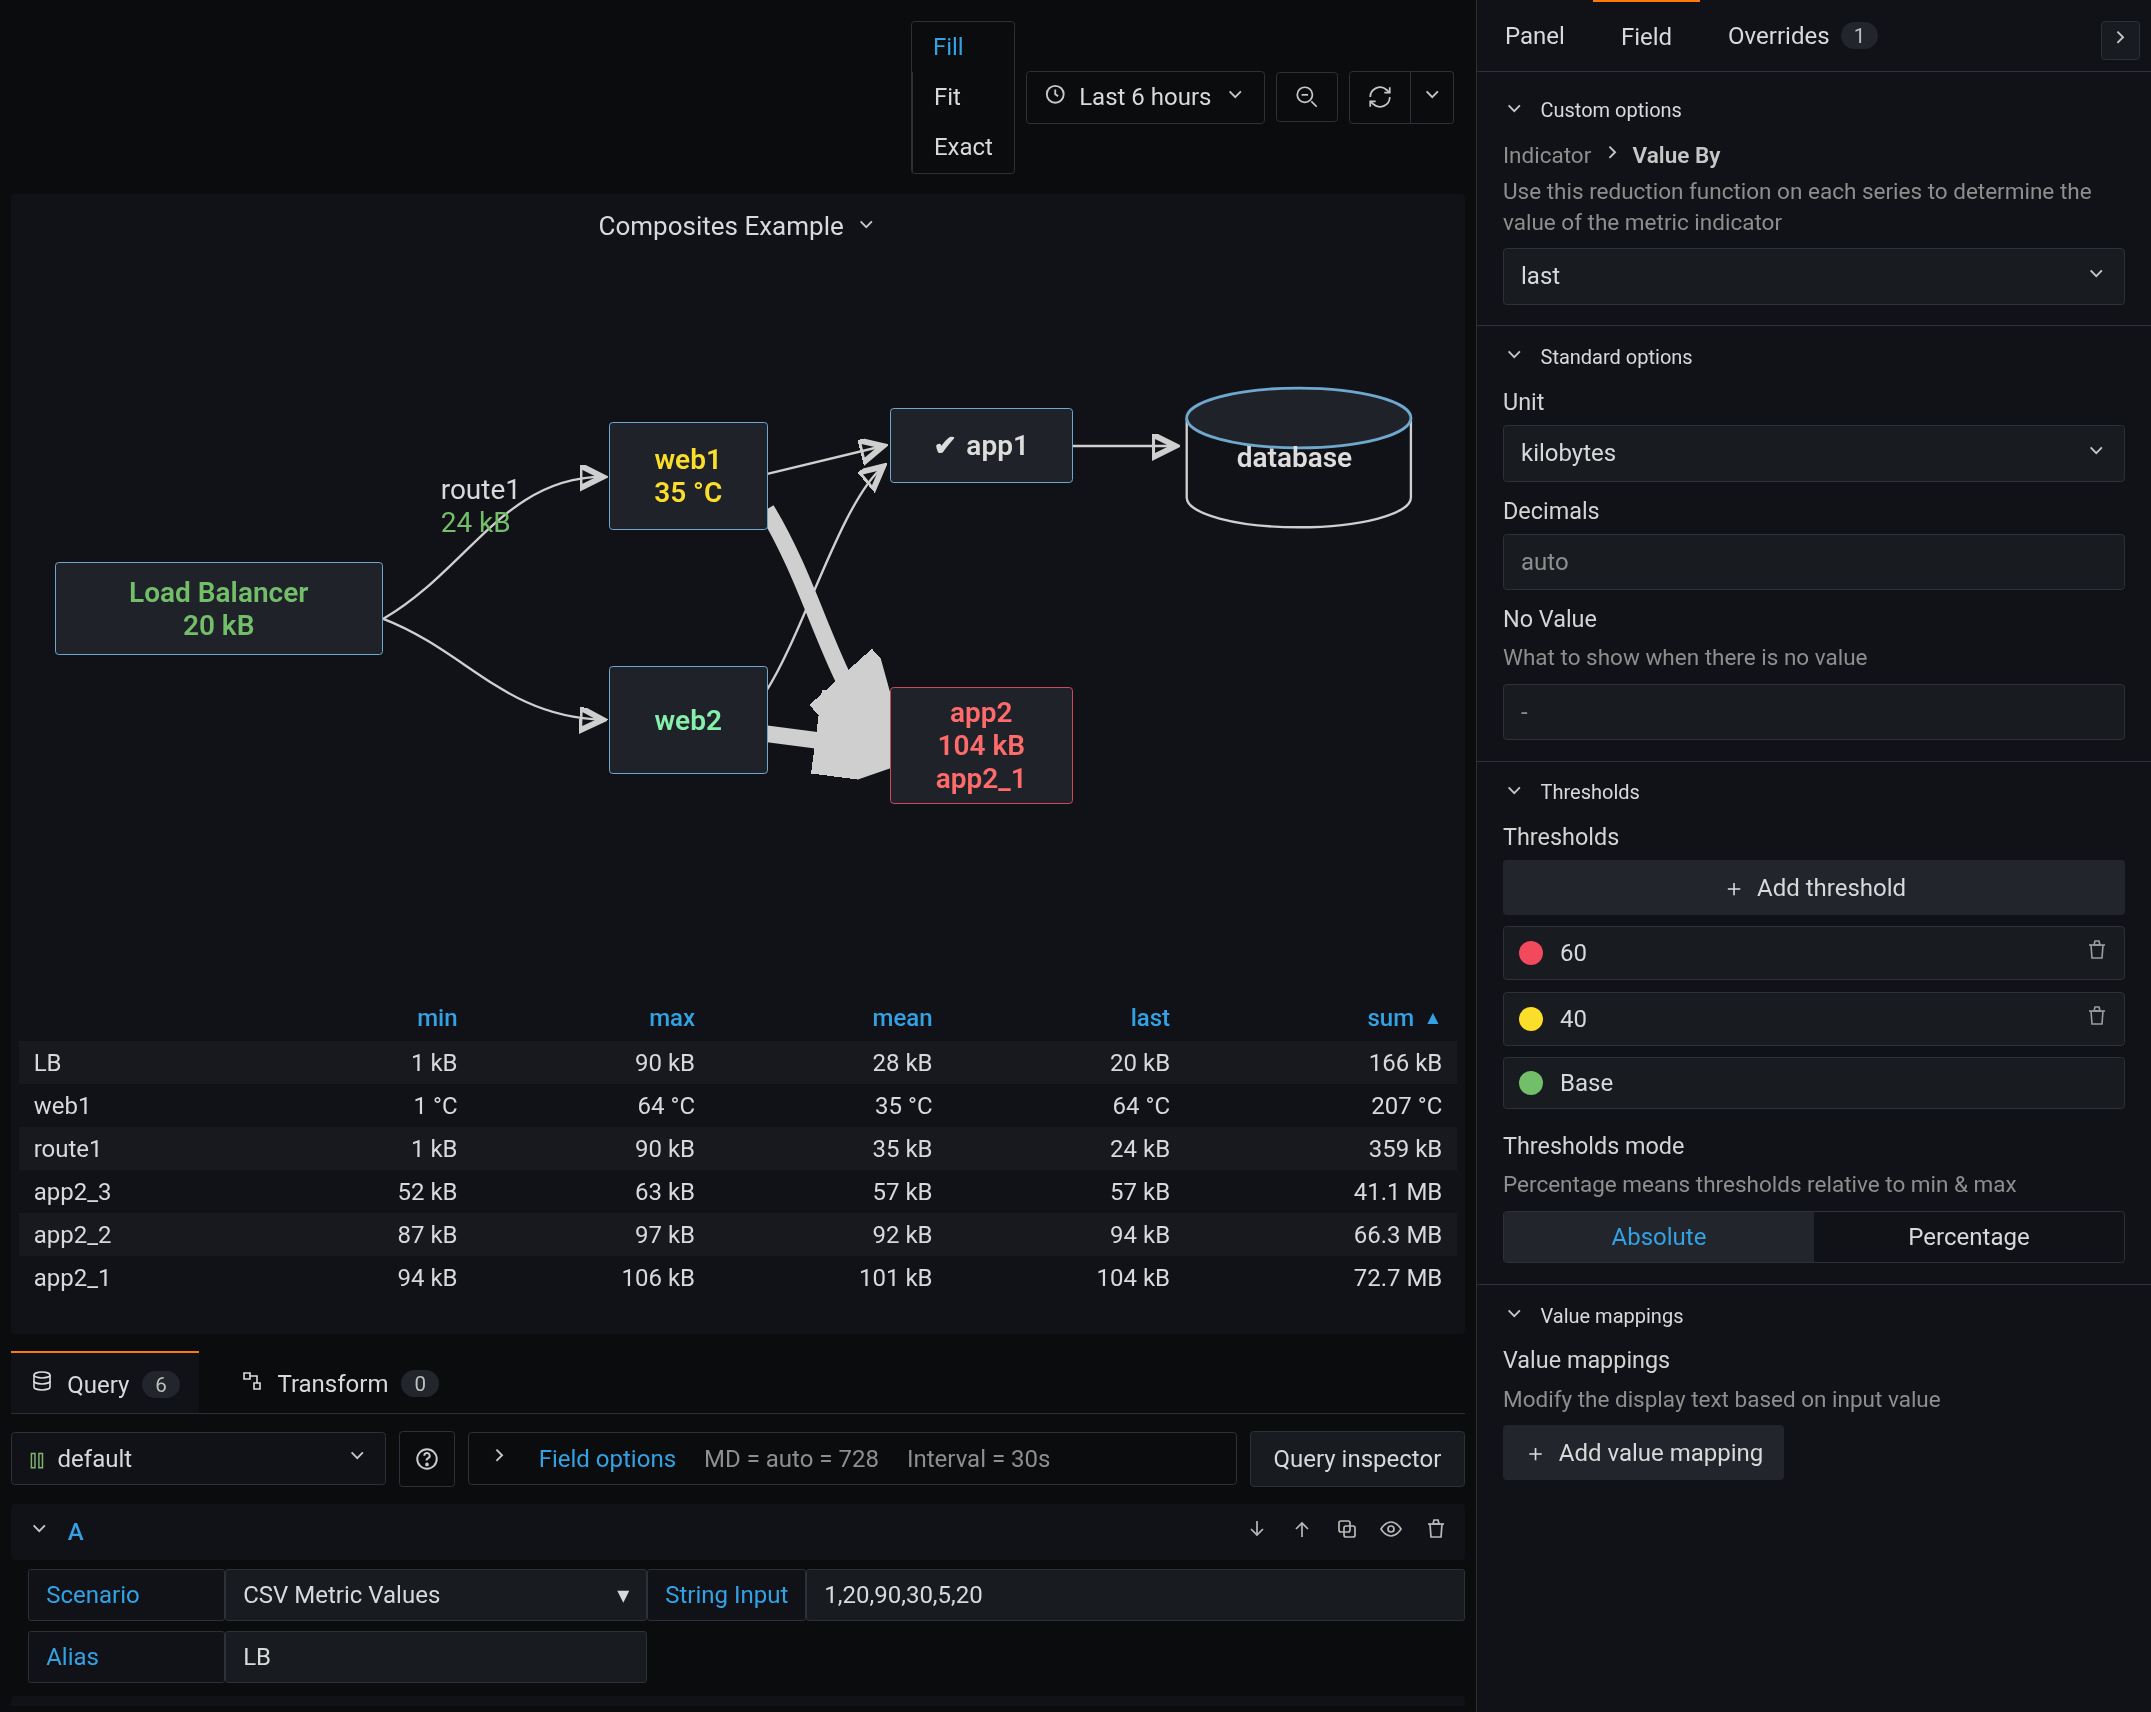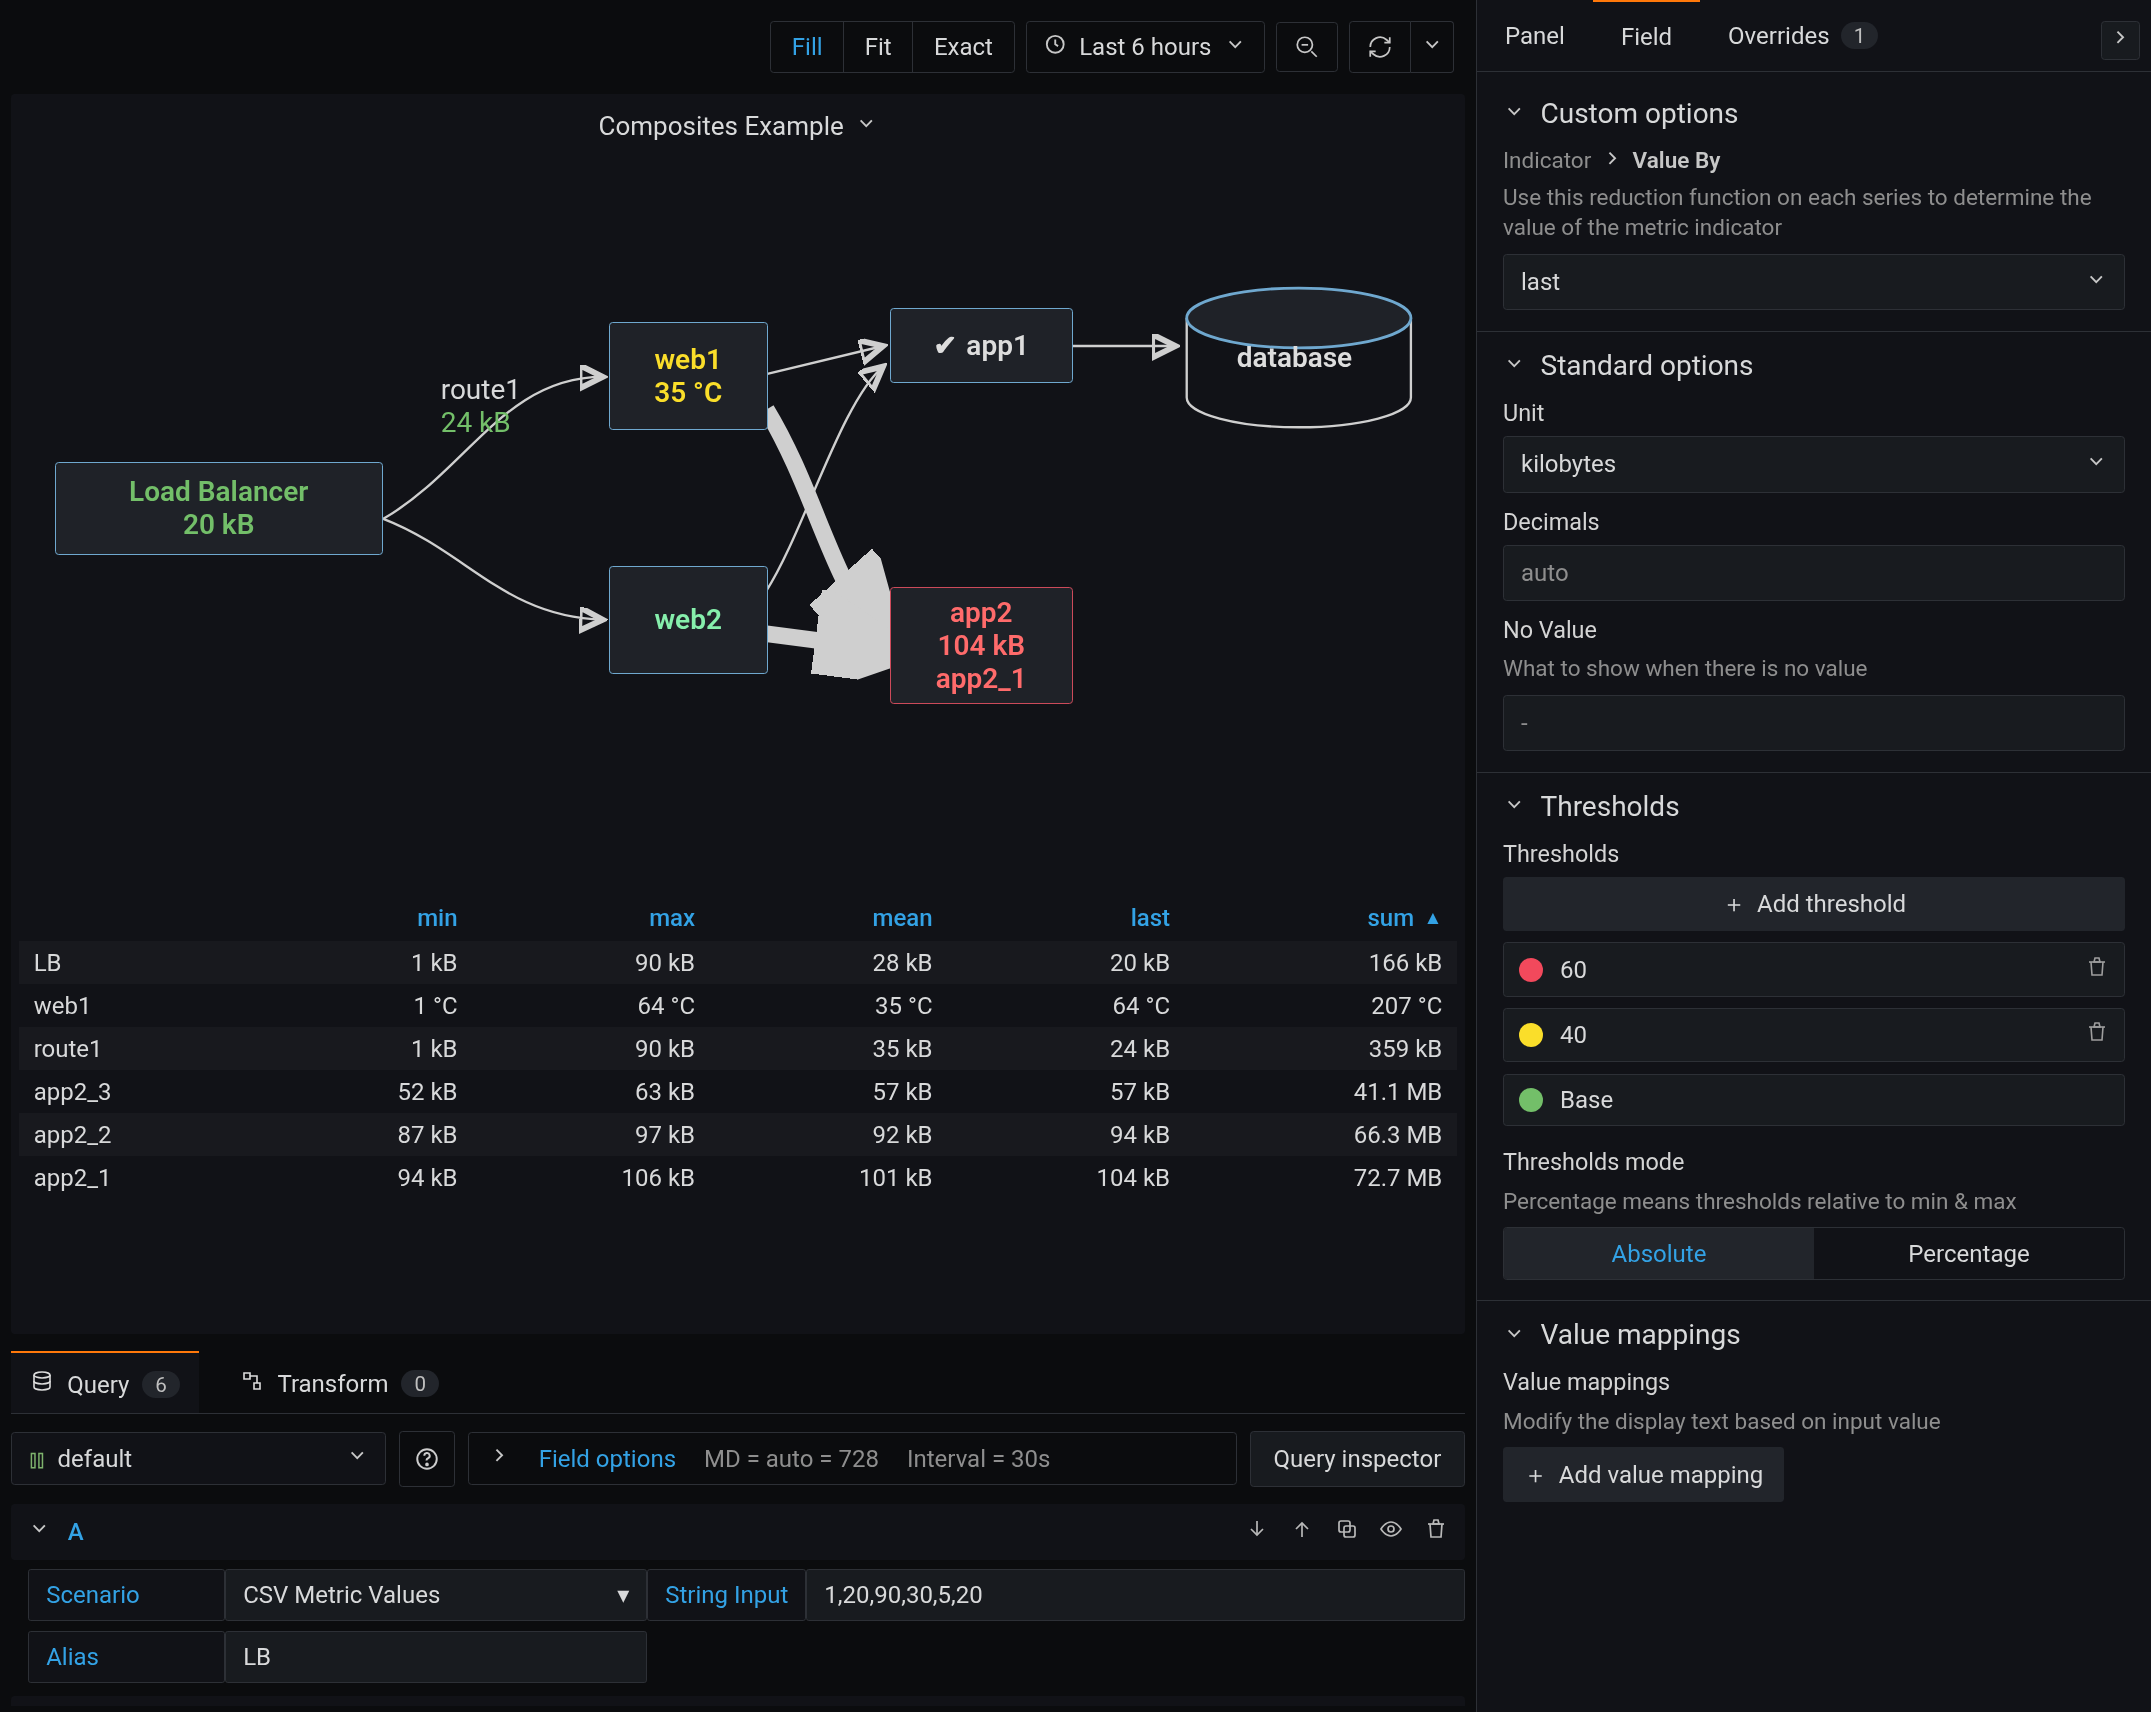--- a/index.html
+++ b/index.html
@@ -26,21 +26,21 @@
     color: var(--text);
     font-family: -apple-system, BlinkMacSystemFont, "Segoe UI", Roboto, sans-serif;
     font-size: 24px;
   }
   .app { display:flex; height:100%; }
   .main { flex: 1; padding: 7.5px 11.2px; display:flex; flex-direction:column; }
   .side { width: 675px; background: var(--bg1); display:flex; flex-direction:column; border-left:0.9px solid var(--border); }
 
   
   .toolbar { display:flex; justify-content:flex-end; align-items:center; gap:11.2px; padding:13px 11.2px 20.6px; }
-  .btn-group { display:flex; border:0.9px solid var(--border); border-radius:3.7px; overflow:hidden; }
+  .btn-group { display:flex; border:0.9px solid var(--border); border-radius:3.7px; overflow:hidden;flex-direction:column; }
   .btn-group > div { padding:11.2px 20.6px; cursor:pointer; }
   .btn-group > div + div { border-left:0.9px solid var(--border); }
   .btn-group .active { color: var(--link); }
   .time-btn, .icon-btn { border:0.9px solid var(--border); border-radius:3.7px; padding:11.2px 17px; display:flex; align-items:center; gap:13px; cursor:pointer; }
   .icon-btn svg { width:26px; height:26px; stroke:#c7c7c7; fill:none; stroke-width:1.6; }
   .split-btn { display:flex; }
   .split-btn .icon-btn:first-child { border-top-right-radius:0; border-bottom-right-radius:0; }
   .split-btn .icon-btn:last-child { border-top-left-radius:0; border-bottom-left-radius:0; border-left:none; padding:11.2px 9.4px; }
 
   
@@ -94,21 +94,21 @@
   .fieldlabel { border:0.9px solid var(--border); background:var(--bg1); padding:11.2px 17px; width:197px; color:var(--link); border-radius:2.8px; }
   .fieldinput { border:0.9px solid var(--border); background:var(--bg2); padding:11.2px 17px; border-radius:2.8px; display:flex; justify-content:space-between; align-items:center; }
 
   
   .side-tabs { display:flex; align-items:center; border-bottom:0.9px solid var(--border); }
   .stab { padding:20.6px 28px; cursor:pointer; display:flex; align-items:center; gap:11.2px; }
   .stab.active { border-top:2.8px solid var(--orange); background: var(--bg1); }
   .side-scroll { flex:1; overflow:auto; padding: 7.5px 0 17px; }
 
   .section { padding: 17px 26px 9.4px; }
-  .sec-head { display:flex; align-items:center; gap:15px; font-size:28px; margin-bottom:17px; }
+  .sec-head { display:flex; align-items:center; gap:15px; font-size:20px; margin-bottom:17px; }
   .crumb { color:#c7c7c7; font-size:22.5px; display:flex; gap:9.4px; align-items:center; }
   .crumb .dim { color: var(--text-dim); }
   .crumb .bold { font-weight:600; }
   .hint { color: var(--text-dim); font-size:22.5px; line-height:1.35; margin:7.5px 0 11.2px; }
   .field-lbl { font-size:23.4px; margin:15px 0 9.4px; color:#d4d4d4; }
 
   .select, .textin {
     border:0.9px solid var(--border); background: var(--bg2);
     border-radius:3.7px; padding:13px 17px; width: 100%;
     display:flex; justify-content:space-between; align-items:center;

